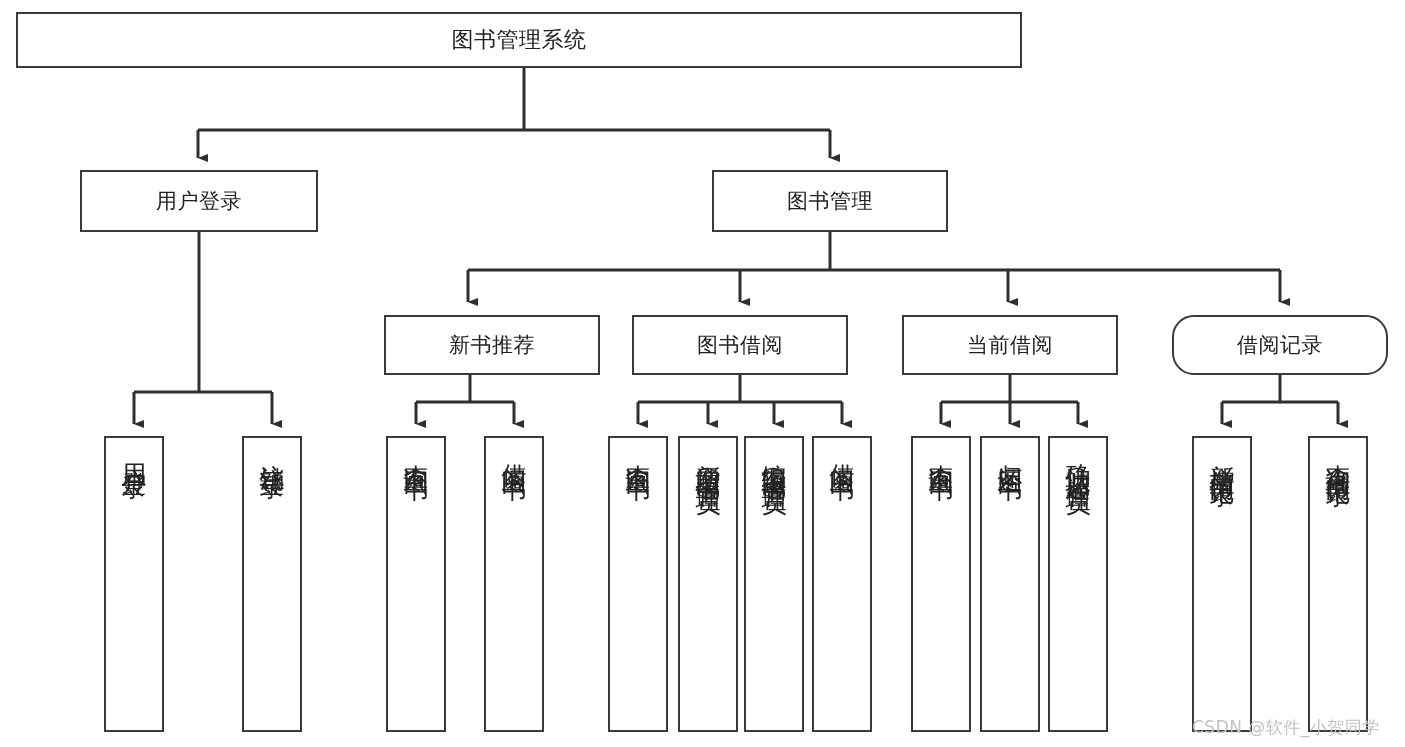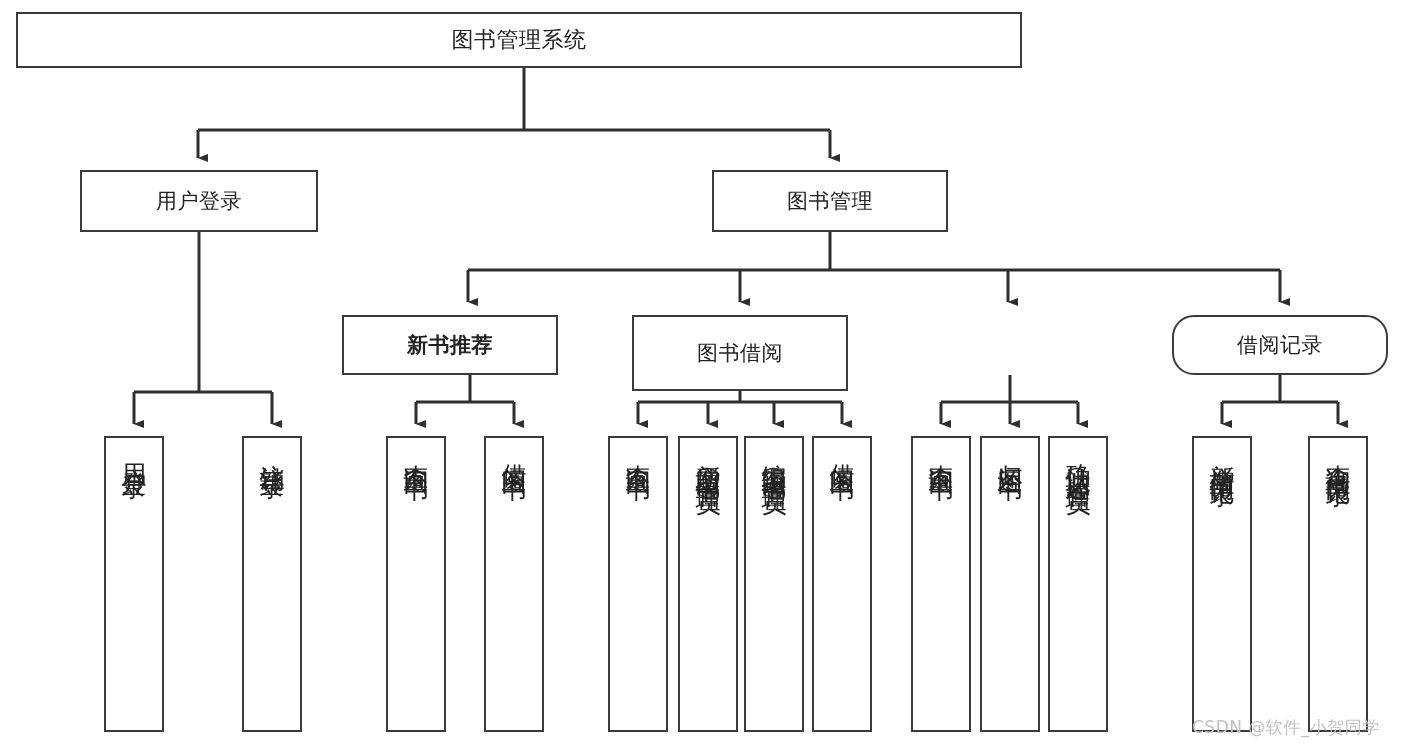--- a/index.html
+++ b/index.html
@@ -131,25 +131,28 @@
     <span class="node-label">图书管理系统</span>
   </div>
 
   <div class="node horiz" style="left:80px; top:170px; width:238px; height:62px;">
     <span class="node-label">用户登录</span>
   </div>
   <div class="node horiz" style="left:712px; top:170px; width:236px; height:62px;align-items:center;">
     <span class="node-label">图书管理</span>
   </div>
 
-  <div class="node horiz" style="left:342px; top:315px; width:216px; height:60px;font-weight:bold;">
+  <div class="node horiz" style="left:384px; top:315px; width:216px; height:60px;">
     <span class="node-label">新书推荐</span>
   </div>
-  <div class="node horiz" style="left:632px; top:315px; width:216px; height:76px;">
+  <div class="node horiz" style="left:632px; top:315px; width:216px; height:60px;">
     <span class="node-label">图书借阅</span>
+  </div>
+  <div class="node horiz" style="left:902px; top:315px; width:216px; height:60px;">
+    <span class="node-label">当前借阅</span>
   </div>
   <div class="node horiz" style="left:1172px; top:315px; width:216px; height:60px;border-radius:22px;">
     <span class="node-label">借阅记录</span>
   </div>
 
   <div class="node vert" style="left:104px; top:436px; width:60px; height:296px;">
     <span class="node-label">用户登录</span>
   </div>
   <div class="node vert" style="left:242px; top:436px; width:60px; height:296px;">
     <span class="node-label">注销登录</span>

